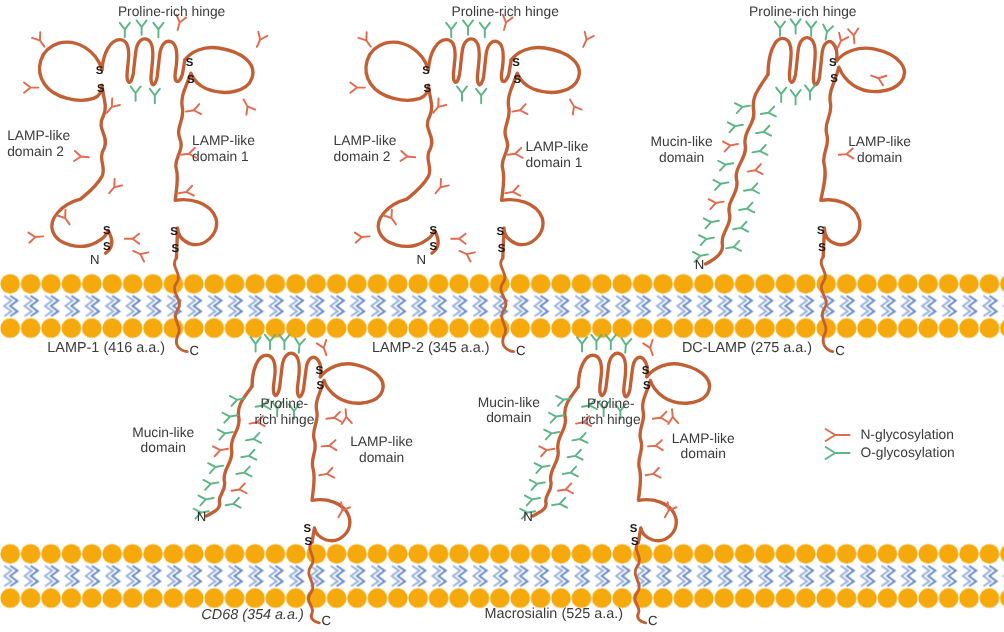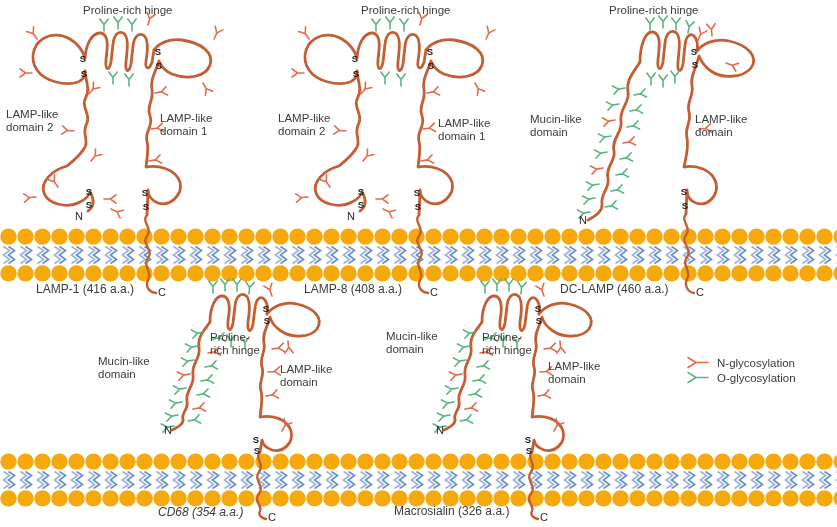--- a/index.html
+++ b/index.html
@@ -1,20 +1,20 @@
 <!DOCTYPE html>
 <html><head>
 <meta charset="utf-8">
 <style>
   html,body{margin:0;padding:0;background:#fff;}
   #canvas{position:relative;width:837px;height:527px;background:#fff;overflow:hidden;
           font-family:"Liberation Sans",sans-serif;}
   #art{position:absolute;left:0;top:0;}
   .lbl{position:absolute;font-size:11.5px;line-height:12.5px;color:#3c3c3c;}
-  .ctr{}
+  .ctr{text-align:center;}
   .name{font-size:12px;}
   .chain{stroke:#c35f35;stroke-width:2.8;fill:none;stroke-linecap:round;stroke-linejoin:round;}
   .tm{stroke:#c35f35;stroke-width:2.4;fill:none;stroke-linecap:round;}
   .sTxt{font-family:"Liberation Sans",sans-serif;font-size:9.5px;font-weight:bold;fill:#1a1a1a;text-anchor:middle;}
   .ncTxt{font-family:"Liberation Sans",sans-serif;font-size:11px;fill:#2b2b2b;text-anchor:middle;}
   #legend{position:absolute;left:686px;top:307px;margin-top:48px;}
   .legend-row{display:flex;align-items:center;gap:7px;height:15px;}
   .legend-row span{font-size:11.5px;color:#3c3c3c;white-space:nowrap;}
 </style>
 </head>
@@ -172,36 +172,36 @@
 </svg>
 
 <div class="lbl ctr" style="left:83px;top:4px;width:120px;">Proline-rich hinge</div>
 <div class="lbl" style="left:6px;top:108px;width:74px;">LAMP-like domain 2</div>
 <div class="lbl" style="left:160px;top:112px;width:74px;">LAMP-like domain 1</div>
 <div class="lbl name ctr" style="left:36px;top:283px;width:105px;">LAMP-1 (416 a.a.)</div>
 
 <div class="lbl ctr" style="left:361px;top:4px;width:120px;">Proline-rich hinge</div>
 <div class="lbl" style="left:278px;top:112px;width:74px;">LAMP-like domain 2</div>
 <div class="lbl" style="left:438px;top:117px;width:74px;">LAMP-like domain 1</div>
-<div class="lbl name ctr" style="left:304px;top:283px;width:110px;">LAMP-8 (408 a.a.)</div>
+<div class="lbl name ctr" style="left:304px;top:283px;width:110px;">LAMP-2 (345 a.a.)</div>
 
 <div class="lbl ctr" style="left:609px;top:4px;width:120px;">Proline-rich hinge</div>
 <div class="lbl ctr" style="left:530px;top:113px;width:76px;">Mucin-like domain</div>
 <div class="lbl ctr" style="left:695px;top:113px;width:76px;">LAMP-like domain</div>
-<div class="lbl name ctr" style="left:560px;top:283px;width:125px;">DC-LAMP (460 a.a.)</div>
+<div class="lbl name ctr" style="left:560px;top:283px;width:125px;">DC-LAMP (275 a.a.)</div>
 
 <div class="lbl ctr" style="left:98px;top:355px;width:76px;">Mucin-like domain</div>
 <div class="lbl ctr" style="left:210px;top:331px;width:54px;">Proline-rich hinge</div>
 <div class="lbl ctr" style="left:280px;top:363px;width:76px;">LAMP-like domain</div>
 <div class="lbl name ctr" style="left:158px;top:506px;width:105px;font-style:italic;">CD68 (354 a.a.)</div>
 
 <div class="lbl ctr" style="left:386px;top:330px;width:76px;">Mucin-like domain</div>
 <div class="lbl ctr" style="left:482px;top:331px;width:54px;">Proline-rich hinge</div>
 <div class="lbl ctr" style="left:548px;top:360px;width:76px;">LAMP-like domain</div>
-<div class="lbl name ctr" style="left:394px;top:505px;width:135px;">Macrosialin (326 a.a.)</div>
+<div class="lbl name ctr" style="left:394px;top:505px;width:135px;">Macrosialin (525 a.a.)</div>
 
 <div id="legend">
   <div class="legend-row">
     <svg width="24" height="13">
       <path d="M22,6.5 L10,6.5 M10,6.5 L2,1.5 M10,6.5 L2,11.5" stroke="#e36a4e" stroke-width="1.6" fill="none" stroke-linecap="round"></path>
     </svg>
     <span>N-glycosylation</span>
   </div>
   <div class="legend-row">
     <svg width="24" height="13">

